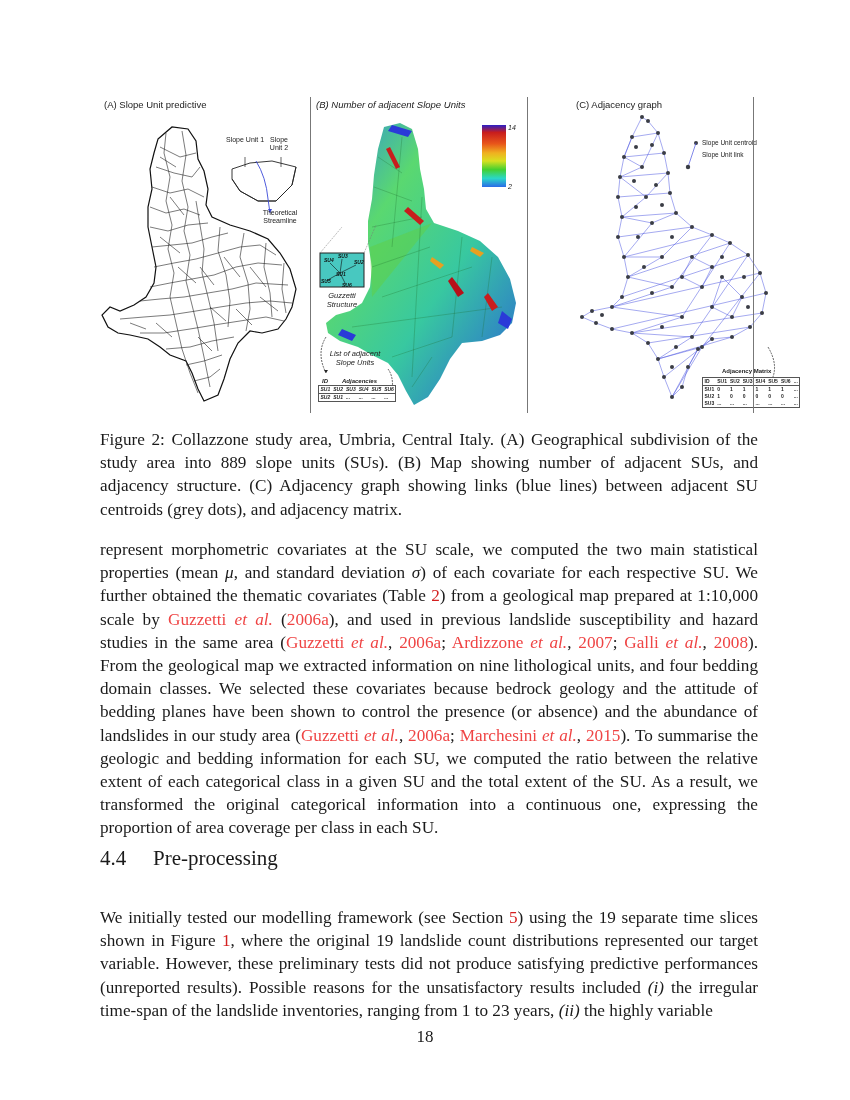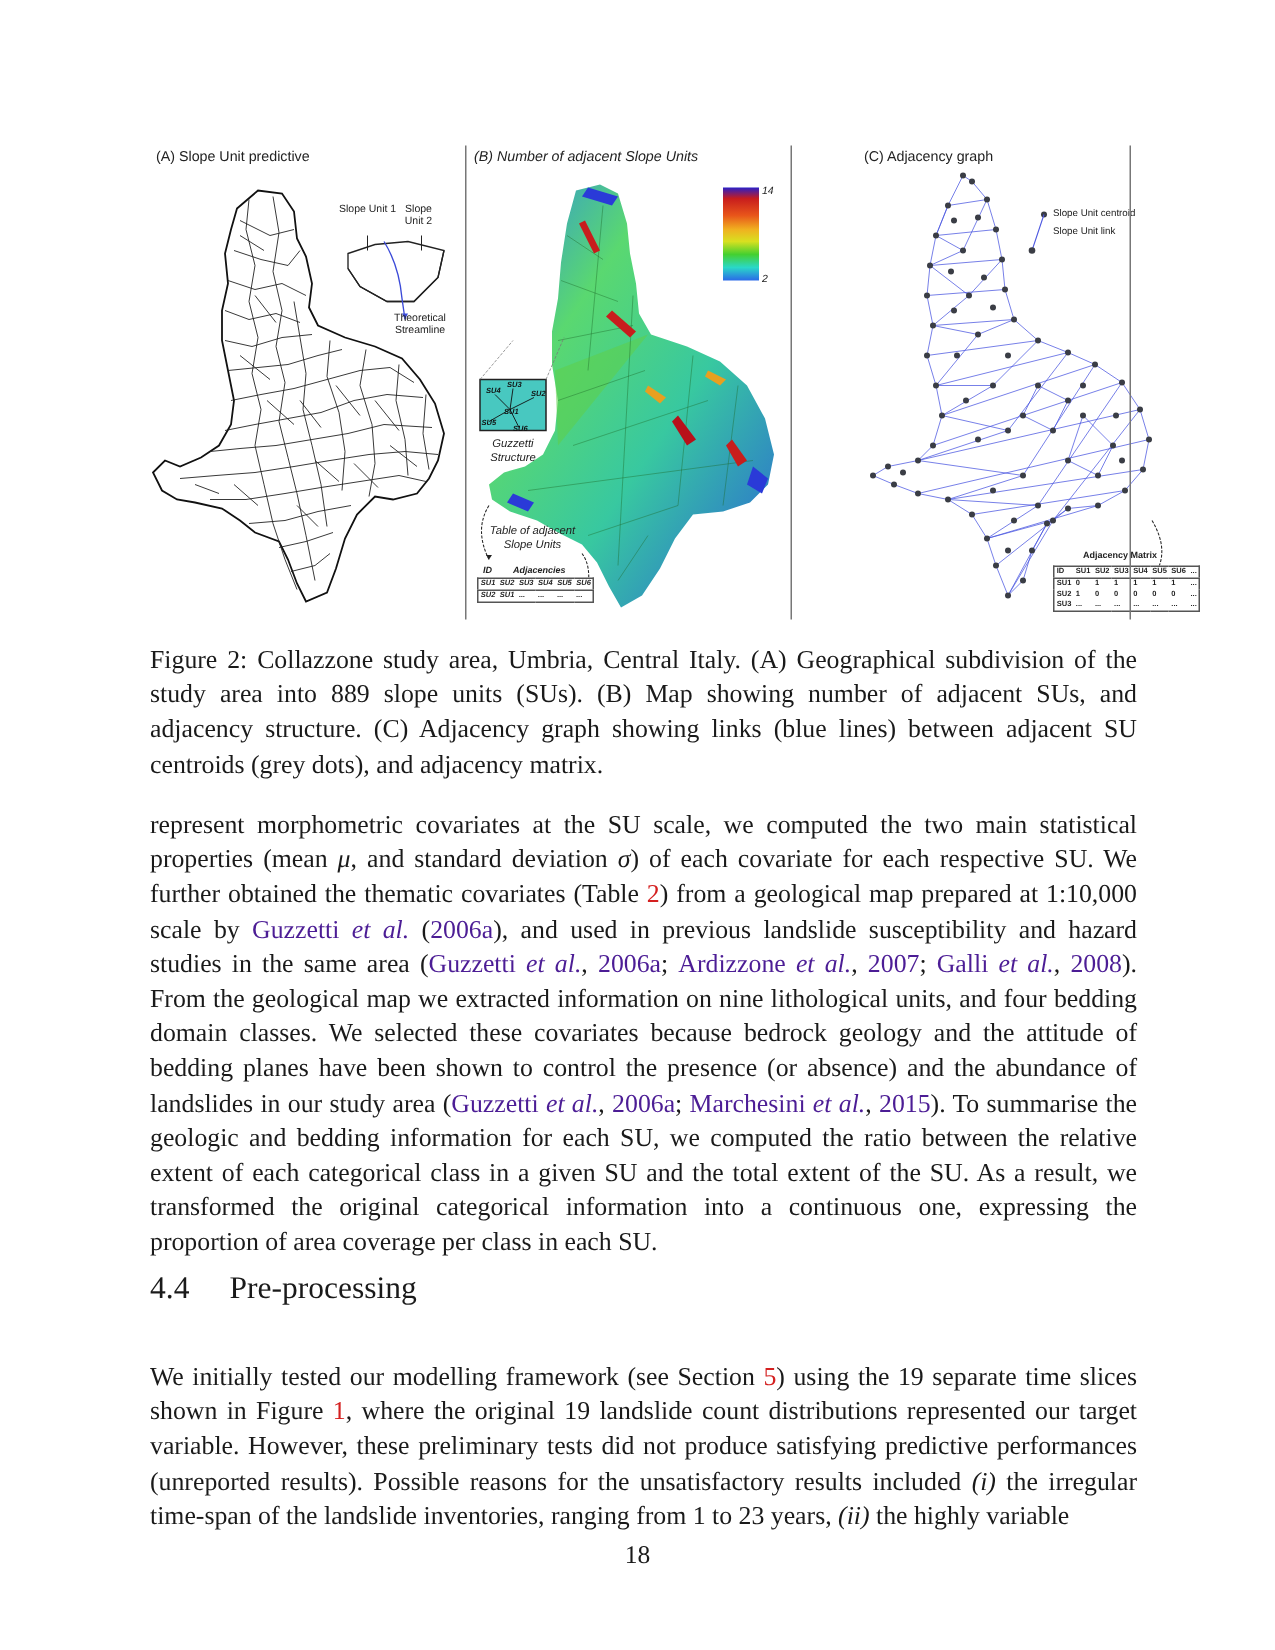--- a/index.html
+++ b/index.html
@@ -19,21 +19,21 @@
     .mini-table { position: absolute; border: 1px solid #555; border-collapse: collapse; font-family: "Liberation Sans", "DejaVu Sans", sans-serif; font-size: 5px; font-weight: bold; background: #fff; }
     .mini-table td { padding: 0 1.5px; line-height: 7px; color: #222; }
     .mini-table tr.head td { border-bottom: 1px solid #555; }
 
     .caption { position: absolute; left: 100px; top: 428px; width: 658px; font-size: 17.2px; line-height: 23.2px; text-align: justify; }
     .body-text { position: absolute; left: 100px; width: 658px; font-size: 17.2px; line-height: 23.2px; text-align: justify; }
     .para1 { top: 538px; }
     .para2 { top: 906px; }
     .section-heading { position: absolute; left: 100px; top: 846px; font-size: 21px; font-weight: normal; white-space: nowrap; }
     .section-heading .num { display: inline-block; width: 53px; }
-    .cite { color: #4c1d95; font-family: Liberation Serif, serif; }
+    .cite { color: #ef4444; }
     .ref { color: #d42020; }
     .page-number { position: absolute; left: 0; width: 850px; top: 1027px; text-align: center; font-size: 17px; }
     p { margin: 0; }
   </style>
 </head>
 <body>
 
 <div class="figure">
 
   <div class="panel panel-a">
@@ -111,21 +111,21 @@
         <text x="9" y="186">SU5</text>
         <text x="30" y="190">SU6</text>
       </g>
       <path d="M14,240 Q4,256 14,276" stroke="#222" stroke-width="0.7" fill="none" stroke-dasharray="2,1"></path>
       <path d="M14,276 l-2,-3 l4,0 z" fill="#222"></path>
       <path d="M76,272 Q82,280 80,294" stroke="#222" stroke-width="0.7" fill="none" stroke-dasharray="2,1"></path>
     </svg>
     <div class="small-label" style="left:196px;top:27px;">14</div>
     <div class="small-label" style="left:196px;top:86px;">2</div>
     <div class="small-label" style="left:6px;top:194px;width:48px;white-space:normal;font-size:7.5px;line-height:9px;">Guzzetti Structure</div>
-    <div class="small-label" style="left:8px;top:252px;width:70px;white-space:normal;font-size:7.5px;line-height:9px;">Table of adjacent Slope Units</div>
+    <div class="small-label" style="left:8px;top:252px;width:70px;white-space:normal;font-size:7.5px;line-height:9px;">List of adjacent Slope Units</div>
     <div class="small-label" style="left:10px;top:280px;font-weight:bold;font-size:6px;">ID</div>
     <div class="small-label" style="left:30px;top:280px;font-weight:bold;font-size:6px;">Adjacencies</div>
     <table class="mini-table" style="left:6px;top:288px;">
       <tbody>
           <tr class="head">
         <td>SU1</td>
         <td>SU2</td>
         <td>SU3</td>
         <td>SU4</td>
         <td>SU5</td>

